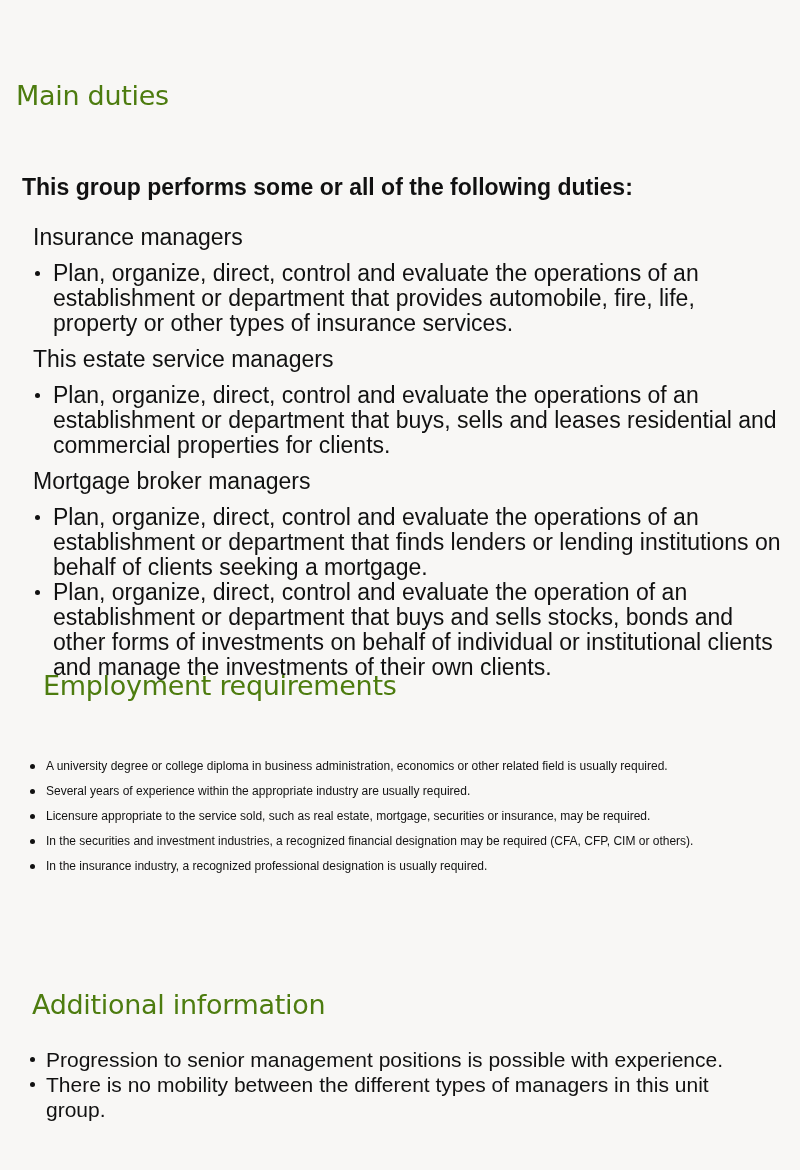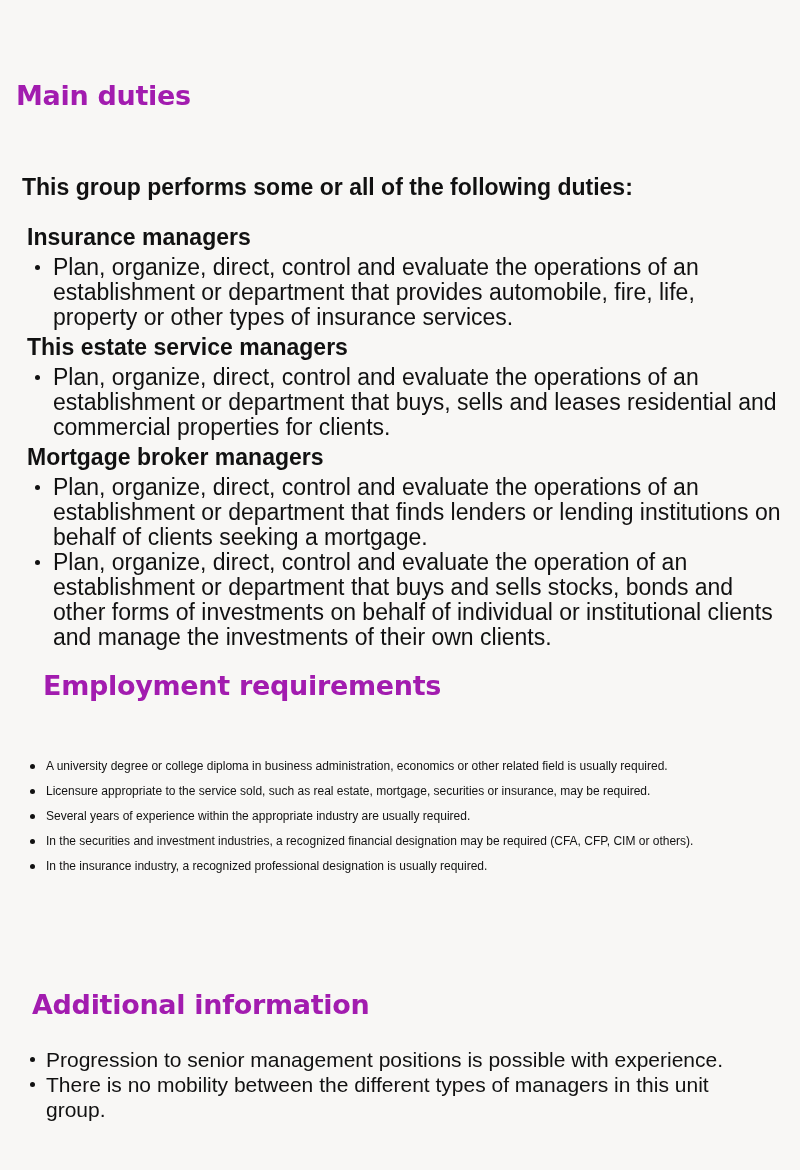--- a/index.html
+++ b/index.html
@@ -12,40 +12,40 @@
       height: 1170px;
       position: relative;
       overflow: hidden;
       color: #111111;
       font-family: "Liberation Sans", sans-serif;
     }
     .h {
       position: absolute;
       margin: 0;
       font-family: "DejaVu Sans", sans-serif;
-      font-weight: bold;
+      font-weight: normal;
       font-size: 27px;
       letter-spacing: -0.3px;
-      color: #a21caf;
+      color: #4d7c0f;
       white-space: nowrap;
     }
     #h-main { left: 16px; top: 80px; }
     #h-emp { left: 43px; top: 670px; }
     #h-add { left: 32px; top: 989px; }
 
     .duties {
       position: absolute;
       left: 22px;
       top: 175px;
       width: 760px;
       font-size: 23px;
       line-height: 25px;
     }
     .intro { font-weight: bold; margin: 0 0 25px 0; }
-    .group-title { font-weight: bold; margin: 5px; }
+    .group-title { font-weight: normal; margin: 11px; }
     ul {
       margin: 0;
       padding: 0;
       list-style: none;
     }
     li {
       position: relative;
     }
     li::before {
       content: "";
@@ -114,22 +114,22 @@
     <ul>
       <li>Plan, organize, direct, control and evaluate the operation of an establishment or department that buys and sells stocks, bonds and other forms of investments on behalf of individual or institutional clients and manage the investments of their own clients.</li>
     </ul>
   </div>
 </div>
 
 <h2 class="h" id="h-emp">Employment requirements</h2>
 
 <ul class="req">
   <li>A university degree or college diploma in business administration, economics or other related field is usually required.</li>
+  <li>Several years of experience within the appropriate industry are usually required.</li>
   <li>Licensure appropriate to the service sold, such as real estate, mortgage, securities or insurance, may be required.</li>
-  <li>Several years of experience within the appropriate industry are usually required.</li>
   <li>In the securities and investment industries, a recognized financial designation may be required (CFA, CFP, CIM or others).</li>
   <li>In the insurance industry, a recognized professional designation is usually required.</li>
 </ul>
 
 <h2 class="h" id="h-add">Additional information</h2>
 
 <ul class="add">
   <li>Progression to senior management positions is possible with experience.</li>
   <li>There is no mobility between the different types of managers in this unit group.</li>
 </ul>

